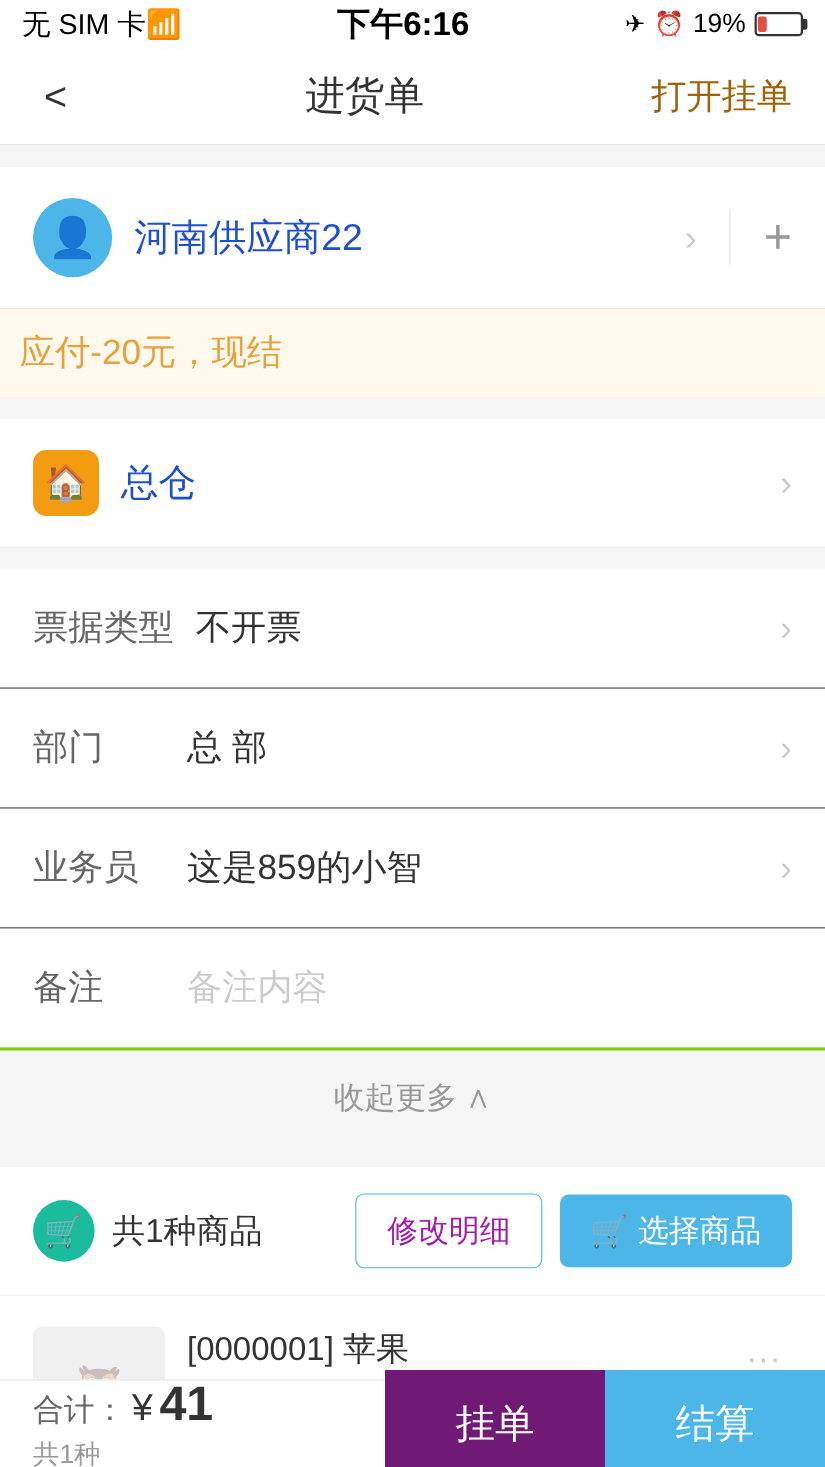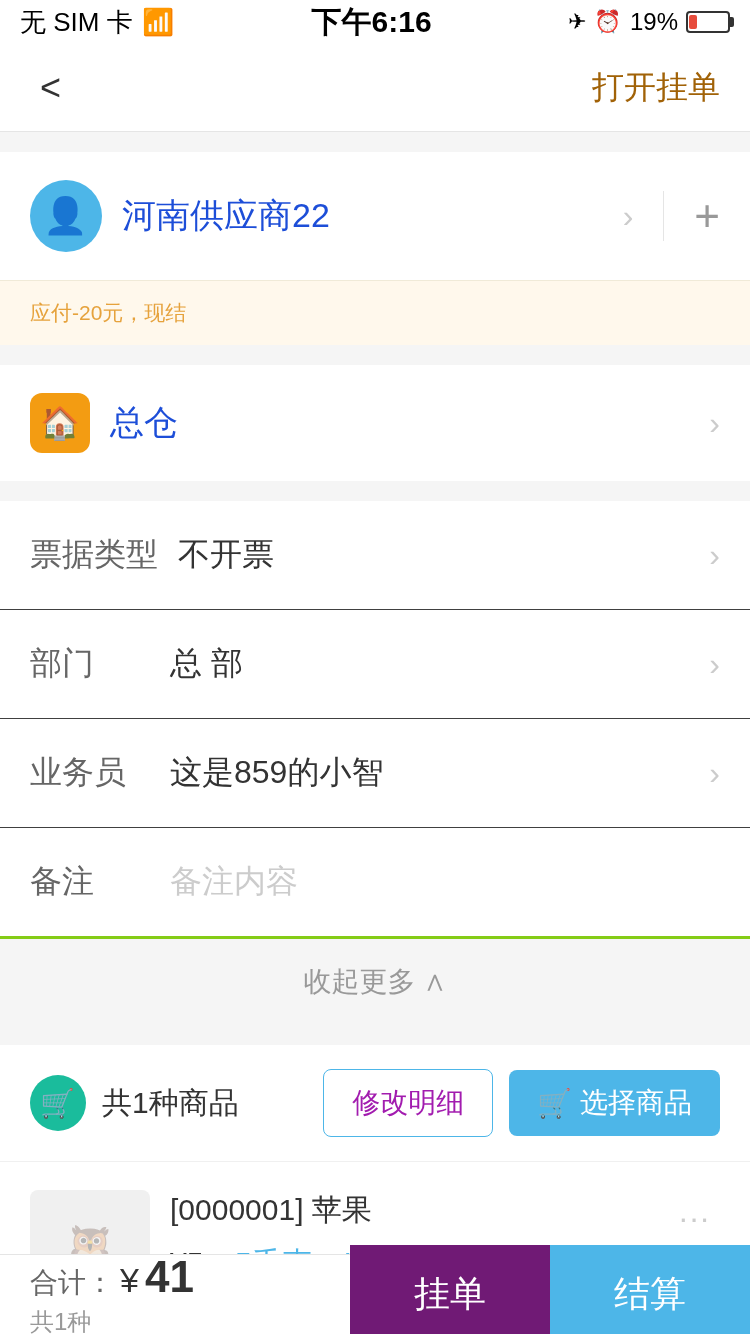--- a/index.html
+++ b/index.html
@@ -20,21 +20,20 @@
       display: flex;
       align-items: center;
       justify-content: space-between;
       padding: 0 20px;
       font-size: 28px;
       font-weight: 500;
     }
     .status-left {
       display: flex;
       align-items: center;
-      gap: 10px;
       font-size: 26px;
     }
     .status-center {
       font-size: 30px;
       font-weight: 600;
     }
     .status-right {
       display: flex;
       align-items: center;
       gap: 8px;
@@ -145,22 +144,22 @@
       margin-right: 30px;
     }
     .supplier-plus {
       color: #999;
       font-size: 44px;
     }
 
     
     .notice-bar {
       background: #fff8ec;
-      padding: 18px 30px;
-      font-size: 21px;
+      padding: 18px 18px;
+      font-size: 32px;
       color: #e6a23c;
       border-top: 1px solid #f0ead8;
     }
 
     
     .row-item {
       background: #fff;
       display: flex;
       align-items: center;
       padding: 32px 30px;
@@ -393,20 +392,21 @@
     <span style="font-size:22px;">⏰</span>
     <span>19%</span>
     <span class="battery-icon">
       <span class="battery-fill"></span>
     </span>
   </div>
 </div>
 
 <div class="nav-bar">
   <span class="nav-back">&lt;</span>
+  <span class="nav-title">进货单</span>
   <span class="nav-right">打开挂单</span>
 </div>
 
 <div class="section-gap"></div>
 
 <div class="card">
   <div class="supplier-row">
     <div class="supplier-avatar">
       <span>👤</span>
     </div>

